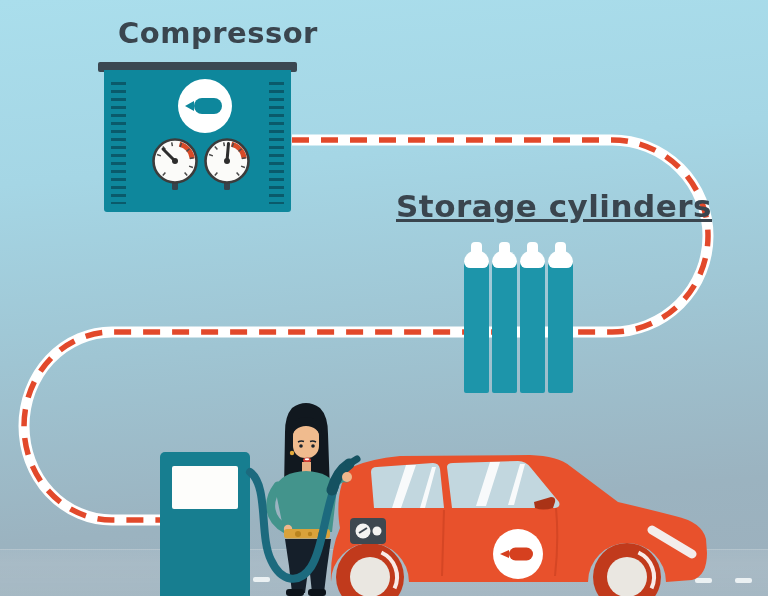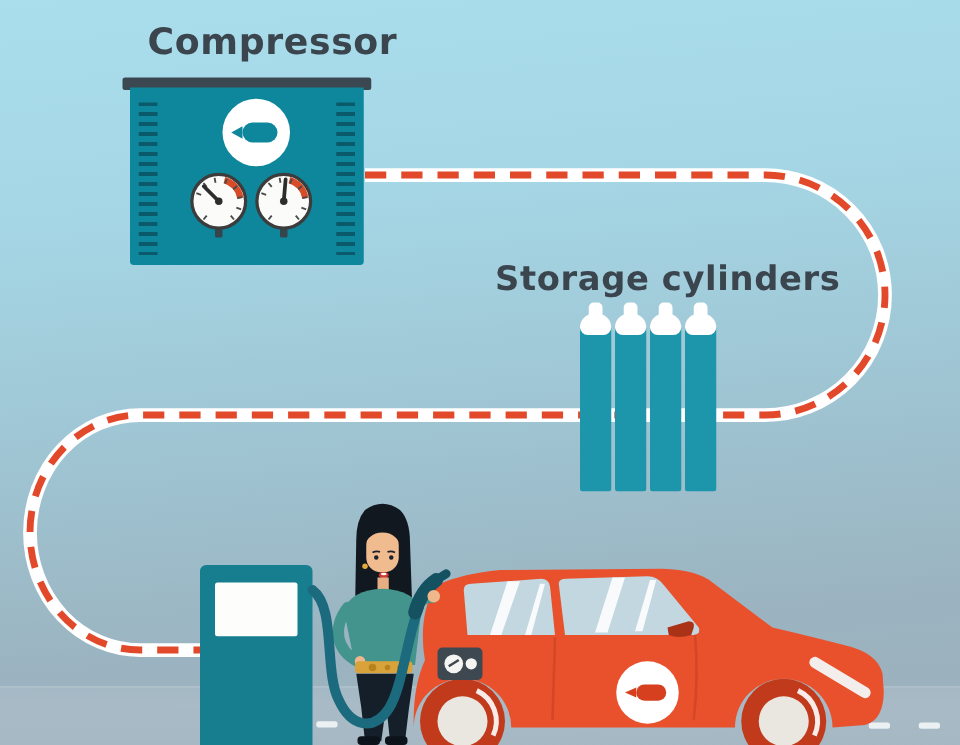--- a/index.html
+++ b/index.html
@@ -7,21 +7,21 @@
          font-family:"DejaVu Sans","Liberation Sans",sans-serif;}
   .abs{position:absolute;}
   .sky{left:0;top:0;width:768px;height:596px;
        background:linear-gradient(175deg,#aadeec 0%,#a5d6e5 28%,#9fc5d3 55%,#9bb3c0 82%,#9db0bd 100%);}
   .road{left:0;top:549px;width:768px;height:47px;
         background:linear-gradient(180deg,rgba(189,204,213,.25),rgba(176,192,202,.62) 30%,rgba(170,188,198,.65));
         border-top:1px solid rgba(255,255,255,.18);}
   .lane-dash{height:5px;background:#eef3f5;border-radius:2px;opacity:.95;}
   .label{color:#3a454e;font-weight:700;letter-spacing:.5px;white-space:nowrap;text-align:right;}
   #lbl-compressor{left:118px;top:16px;font-size:29px;}
-  #lbl-storage{left:396px;top:208px;font-size:27px;}
+  #lbl-storage{left:396px;top:188px;font-size:31px;text-decoration:underline;}
   #lbl-filling{left:124px;top:410px;font-size:27px;}
   svg.layer{left:0;top:0;width:768px;height:596px;}
   
   .comp-box{left:104px;top:70px;width:187px;height:142px;background:#0e879c;border-radius:0 0 3px 3px;}
   .comp-top{left:98px;top:62px;width:199px;height:10px;background:#3b4852;border-radius:2px;}
   .fins{top:82px;width:15px;height:122px;
         background:repeating-linear-gradient(180deg,#0a5a6b 0 3px,rgba(0,0,0,0) 3px 8px);}
   .badge-circle{left:178px;top:79px;width:54px;height:54px;background:#fff;border-radius:50%;}
   .gauge{width:50px;height:58px;}
   

